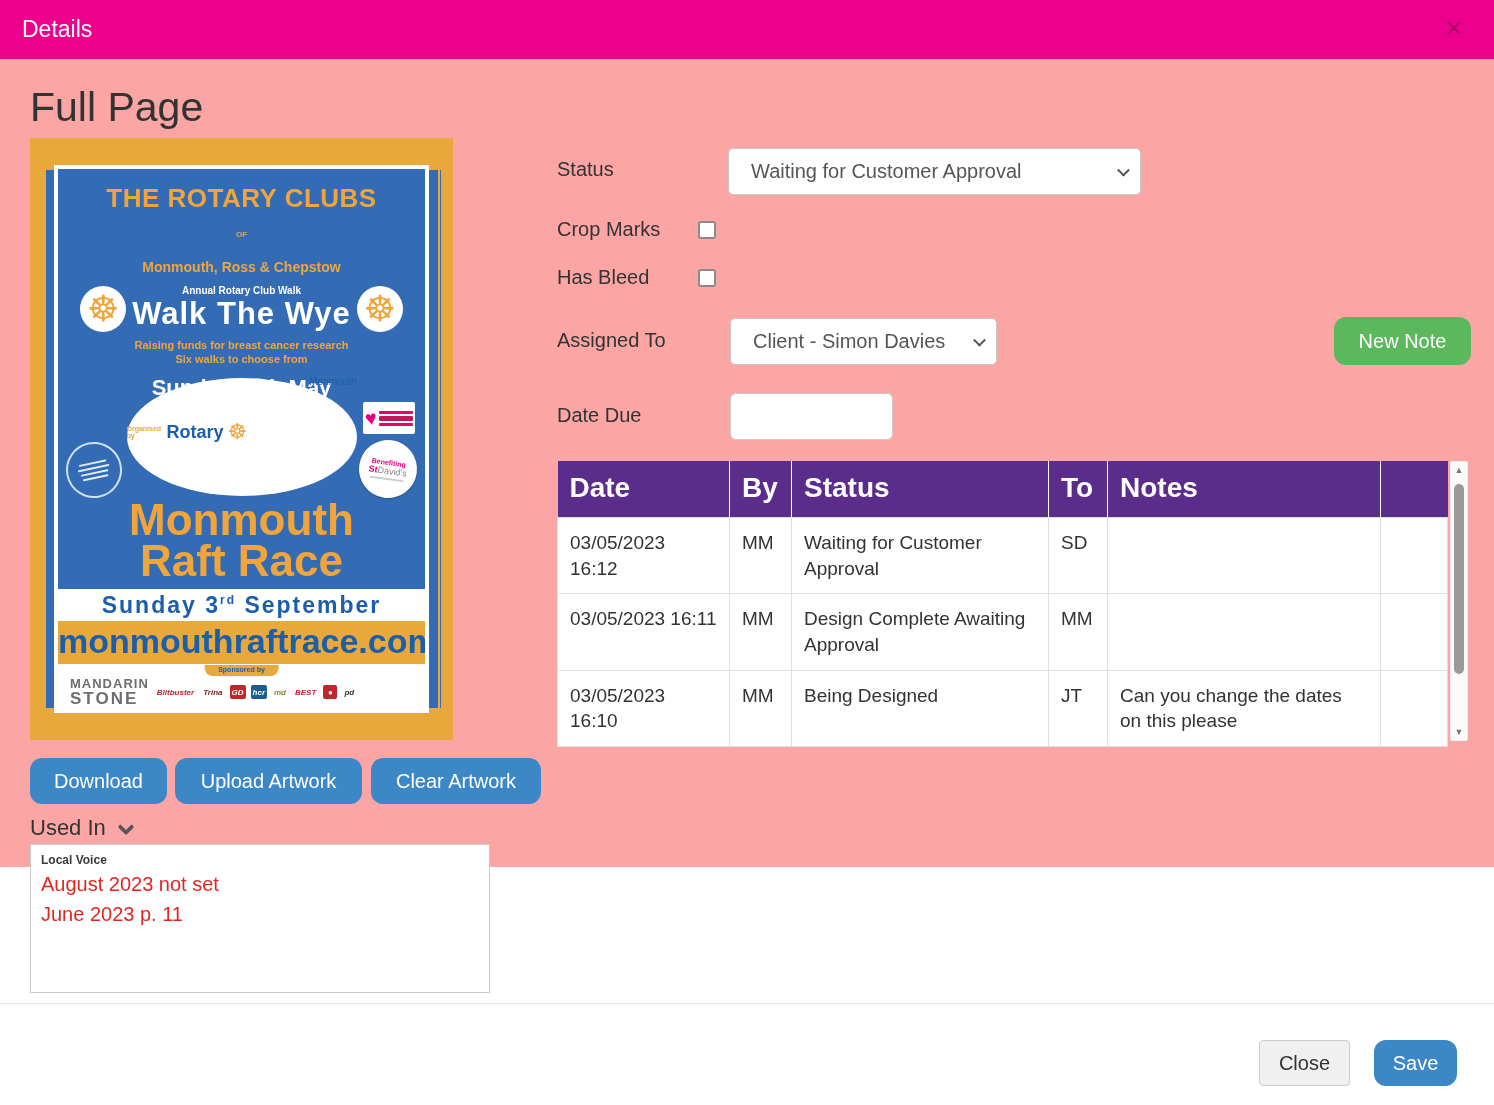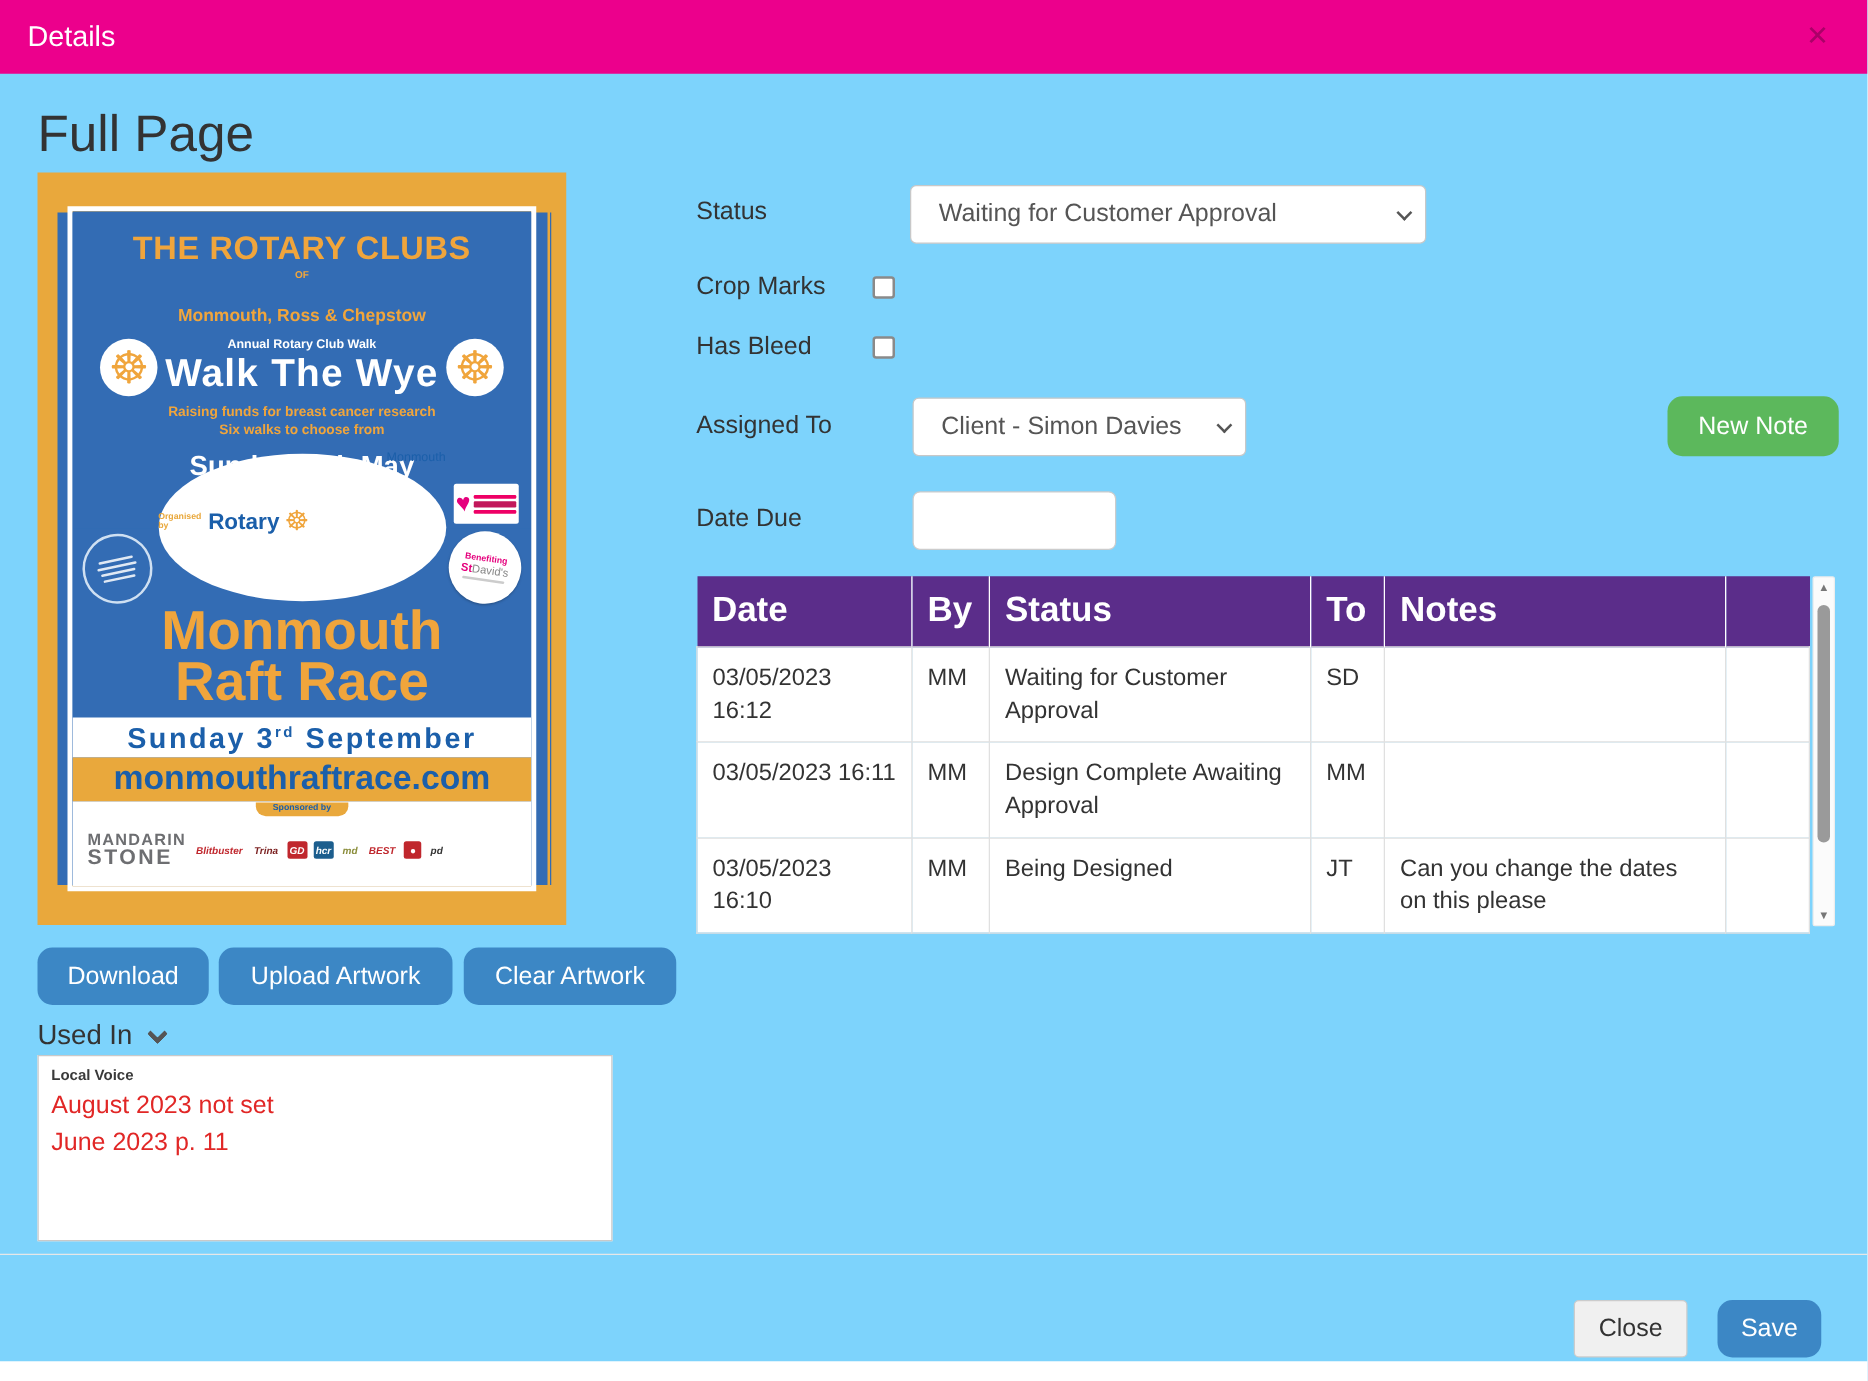--- a/index.html
+++ b/index.html
@@ -1,39 +1,39 @@
 <!DOCTYPE html>
 <html><head>
 <meta charset="utf-8">
 <style>
   * { margin:0; padding:0; box-sizing:border-box; }
   html,body { width:1494px; height:1105px; overflow:hidden; background:#fff;
     font-family:"Liberation Sans","DejaVu Sans",sans-serif; }
-  .modal { position:relative; width:1494px; height:1089px; background:#7dd3fc; }
+  .modal { position:relative; width:1494px; height:867px; background:#fca5a5; }
 
   
   .modal-header { position:absolute; left:0; top:0; width:1494px; height:59px; background:#EC008C; }
   .modal-title { position:absolute; left:22px; top:0; height:59px; line-height:59px;
     color:#fff; font-size:23px; font-weight:300; }
   .modal-close { position:absolute; right:26px; top:15px; width:28px; height:28px;
     color:#AB0068; font-size:22px; font-weight:bold; text-align:center; line-height:28px; cursor:pointer; }
 
   
   .page-title { position:absolute; left:30px; top:84px; font-size:41px; font-weight:300; color:#333; }
 
   
   .poster { position:absolute; left:30px; top:138px; width:423px; height:602px; background:#E9A83C; }
   .poster-blue { position:absolute; left:16px; right:12px; top:32px; bottom:32px; background:#336CB4; }
   .poster-pinstripe { position:absolute; left:13px; right:13px; top:16px; bottom:16px; border:2px solid #E9A83C; }
   .poster-frame { position:absolute; left:24px; right:24px; top:27px; bottom:27px; border:4px solid #fff;
     display:flex; flex-direction:column; overflow:hidden; }
   .walk-section { flex:0 0 243px; background:#336CB4; position:relative; text-align:center;
     color:#E9A83C; padding-top:14px; }
   .walk-title1 { font-size:26px; font-weight:bold; color:#F0A53C; letter-spacing:.5px; }
-  .walk-of { font-size:8px; font-weight:bold; color:#F0A53C; margin-top:1px;text-align:center; }
+  .walk-of { font-size:8px; font-weight:bold; color:#F0A53C; margin-top:16px;text-align:center; }
   .walk-title2 { font-size:14px; font-weight:bold; color:#F0A53C; margin-top:20px; }
   .walk-mid { display:flex; align-items:center; justify-content:center; gap:6px; margin-top:10px; }
   .wheel { width:46px; height:46px; background:#fff; border-radius:50%; display:flex;
     align-items:center; justify-content:center; color:#F0A53C; font-size:36px; line-height:1; flex:0 0 auto; }
   .walk-mid-center { display:flex; flex-direction:column; align-items:center; }
   .walk-sub { font-size:10px; font-weight:bold; color:#fff; }
   .walk-big { font-size:31px; font-weight:bold; color:#fff; letter-spacing:1px; }
   .walk-tag { font-size:11px; font-weight:bold; color:#F0A53C; line-height:1.3; margin-top:6px; }
   .walk-date { font-size:22px; font-weight:bold; color:#fff; margin-top:8px; }
   .walk-enter { font-size:11px; font-weight:bold; color:#F0A53C; line-height:1.35; margin-top:8px; }
@@ -63,21 +63,21 @@
   .benefiting { font-size:7px; font-weight:bold; color:#E5007D; }
   .stdavids { font-size:9px; color:#888; }
   .stdavids b { color:#E5007D; }
   .badge-right i { display:block; height:2px; width:60%; background:#ccc; border-radius:1px; margin-top:2px; }
   .raft-titles { margin-top:62px; text-align:center; line-height:.92; }
   .raft-title { font-size:44px; font-weight:bold; color:#F0A53C; letter-spacing:0; }
   .raft-date-band { background:#fff; text-align:center; margin-top:8px; padding:3px 0 2px; }
   .raft-date { font-size:23px; font-weight:bold; color:#1B5FAA; letter-spacing:2px; }
   .raft-date sup { font-size:12px; }
   .raft-url-band { background:#E9A83C; text-align:center; padding:1px 0 3px; position:relative; }
-  .raft-url { font-size:27px; font-weight:bold; color:#1B5FAA; }
+  .raft-url { font-size:34px; font-weight:bold; color:#1B5FAA; }
   .sponsored-tab { position:absolute; left:50%; bottom:-12px; transform:translateX(-50%);
     background:#E9A83C; border-radius:0 0 8px 8px; padding:1px 14px 3px; font-size:7px; font-weight:bold; color:#1B5FAA; }
   .sponsor-band { background:#fff; flex:1; display:flex; align-items:center; justify-content:flex-start;
     gap:6px; padding:14px 8px 4px 12px; }
   .mandarin { color:#6d6e71; font-weight:bold; line-height:.95; font-size:13px; letter-spacing:1px; flex:0 0 auto; }
   .mandarin .m2 { font-size:17px; letter-spacing:2px; }
   .sponsor-logos { display:flex; align-items:center; gap:5px; flex:1; }
   .sponsor-logo { font-size:8px; font-weight:bold; white-space:nowrap; display:flex; align-items:center;
     justify-content:center; min-width:14px; height:14px; padding:0 2px; border-radius:2px; font-style:italic; }
 

